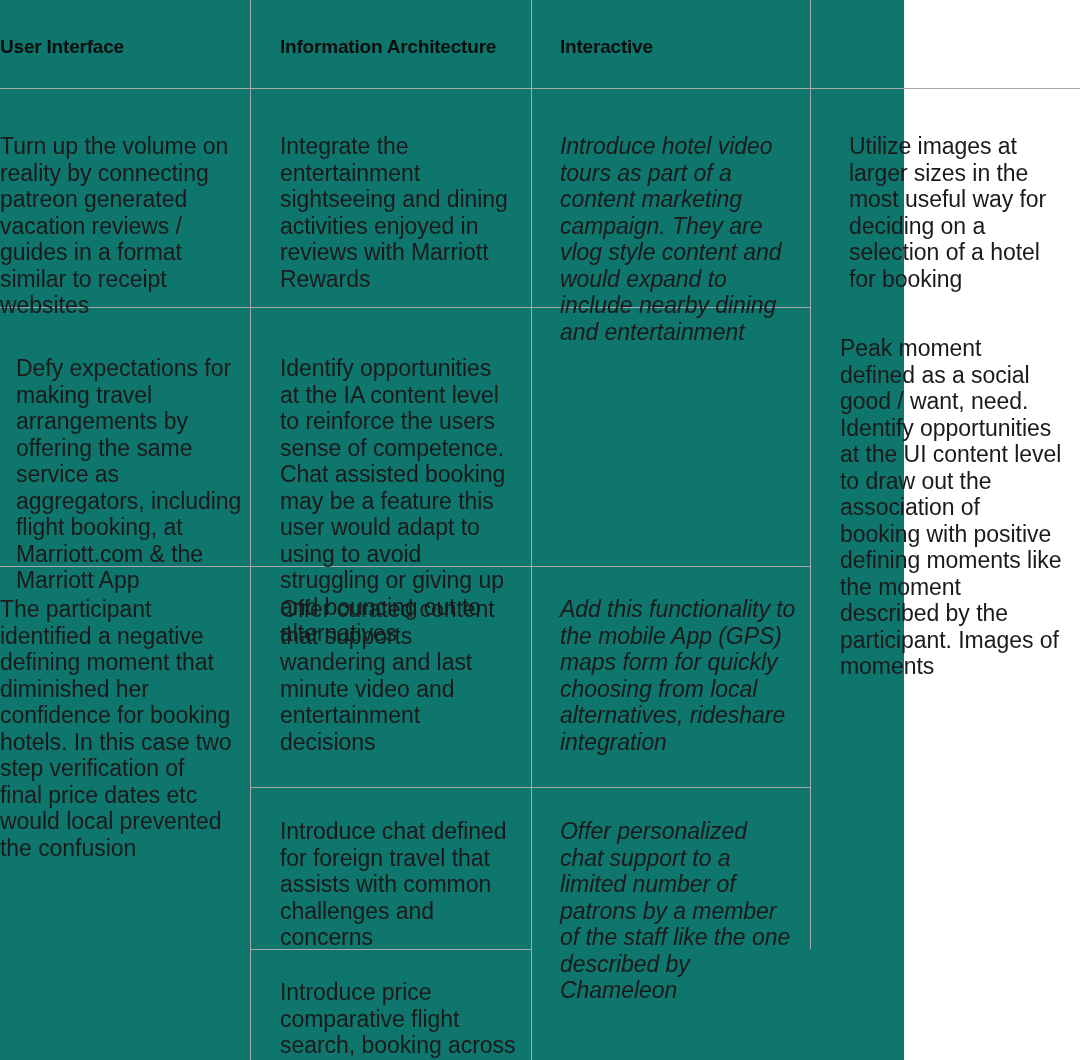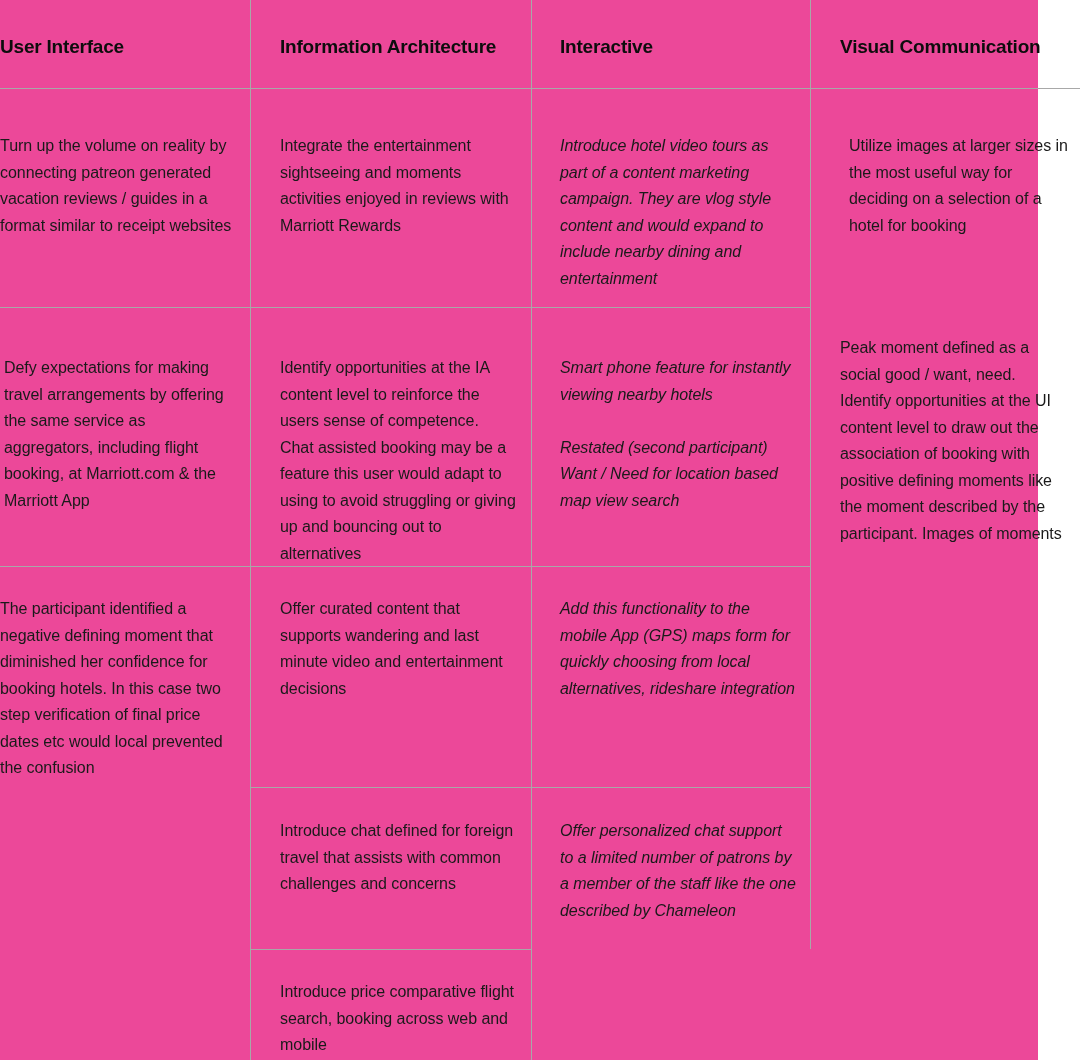--- a/index.html
+++ b/index.html
@@ -11,23 +11,23 @@
     width: 1080px;
     height: 1060px;
     font-family: "Liberation Sans", sans-serif;
     color: #111111;
     overflow: hidden;
   }
 
   
   #board {
     position: relative;
-    width: 1038px;
+    width: 904px;
     height: 1060px;
-    background: #ec4899;
+    background: #0f766e;
   }
 
   
   .rule {
     position: absolute;
     background: #a8a8a8;
   }
   .rule.h { height: 1px; }
   .rule.v { width: 1px; }
 
@@ -38,21 +38,21 @@
     font-weight: bold;
     letter-spacing: -0.2px;
     color: #0d0d0d;
     line-height: 24px;
     white-space: nowrap;
   }
 
   
   .cell {
     position: absolute;
-    font-size: 16px;
+    font-size: 23px;
     line-height: 26.5px;
     color: #1a1a1a;
     letter-spacing: -0.05px;
   }
   .cell p {
     margin: 0;
     white-space: pre-line;
   }
   .cell p + p { margin-top: 26.5px; }
 
@@ -72,44 +72,39 @@
   <div class="rule h" style="left:250px; top:787px; width:560px;"></div>
   <div class="rule h" style="left:250px; top:949px; width:281px;"></div>
 
   <div class="rule v" style="left:250px; top:0px;   height:1060px;"></div>
   <div class="rule v" style="left:531px; top:0px;   height:1060px;"></div>
   <div class="rule v" style="left:810px; top:0px;   height:949px;"></div>
 
   <div class="col-head" style="left:0px; top:35px;">User Interface</div>
   <div class="col-head" style="left:280px; top:35px;">Information Architecture</div>
   <div class="col-head" style="left:560px; top:35px;">Interactive</div>
-  <div class="col-head" style="left:840px; top:35px;">Visual Communication</div>
 
   <div class="cell w1" style="left:0px; top:133px;">
     <p>Turn up the volume on reality by connecting patreon generated vacation reviews / guides in a format similar to receipt websites</p>
   </div>
   <div class="cell w2" style="left:280px; top:133px;">
-    <p>Integrate the entertainment sightseeing and moments activities enjoyed in reviews with Marriott Rewards</p>
+    <p>Integrate the entertainment sightseeing and dining activities enjoyed in reviews with Marriott Rewards</p>
   </div>
   <div class="cell w3" style="left:560px; top:133px;">
     <p>Introduce hotel video tours as part of a content marketing campaign. They are vlog style content and would expand to include nearby dining and entertainment</p>
   </div>
   <div class="cell w4" style="left:840px; top:133px;margin-left:9px;">
     <p>Utilize images at larger sizes in the most useful way for deciding on a selection of a hotel for booking</p>
   </div>
 
-  <div class="cell w1" style="left:4px; top:355px;">
+  <div class="cell w1" style="left:16px; top:355px;">
     <p>Defy expectations for making travel arrangements by offering the same service as aggregators, including flight booking, at Marriott.com &amp; the Marriott App</p>
   </div>
   <div class="cell w2" style="left:280px; top:355px;">
     <p>Identify opportunities at the IA content level to reinforce the users sense of competence. Chat assisted booking may be a feature this user would adapt to using to avoid struggling or giving up and bouncing out to alternatives</p>
-  </div>
-  <div class="cell w3" style="left:560px; top:355px;">
-    <p>Smart phone feature for instantly viewing nearby hotels</p>
-    <p>Restated (second participant) Want / Need for location based map view search</p>
   </div>
   <div class="cell w4" style="left:840px; top:335px;">
     <p>Peak moment defined as a social good / want, need. Identify opportunities at the UI content level to draw out the association of booking with positive defining moments like the moment described by the participant. Images of moments</p>
   </div>
 
   <div class="cell w1" style="left:0px; top:596px;">
     <p>The participant identified a negative defining moment that diminished her confidence for booking hotels. In this case two step verification of final price dates etc would local prevented the confusion</p>
   </div>
   <div class="cell w2" style="left:280px; top:596px;">
     <p>Offer curated content that supports wandering and last minute video and entertainment decisions</p>

